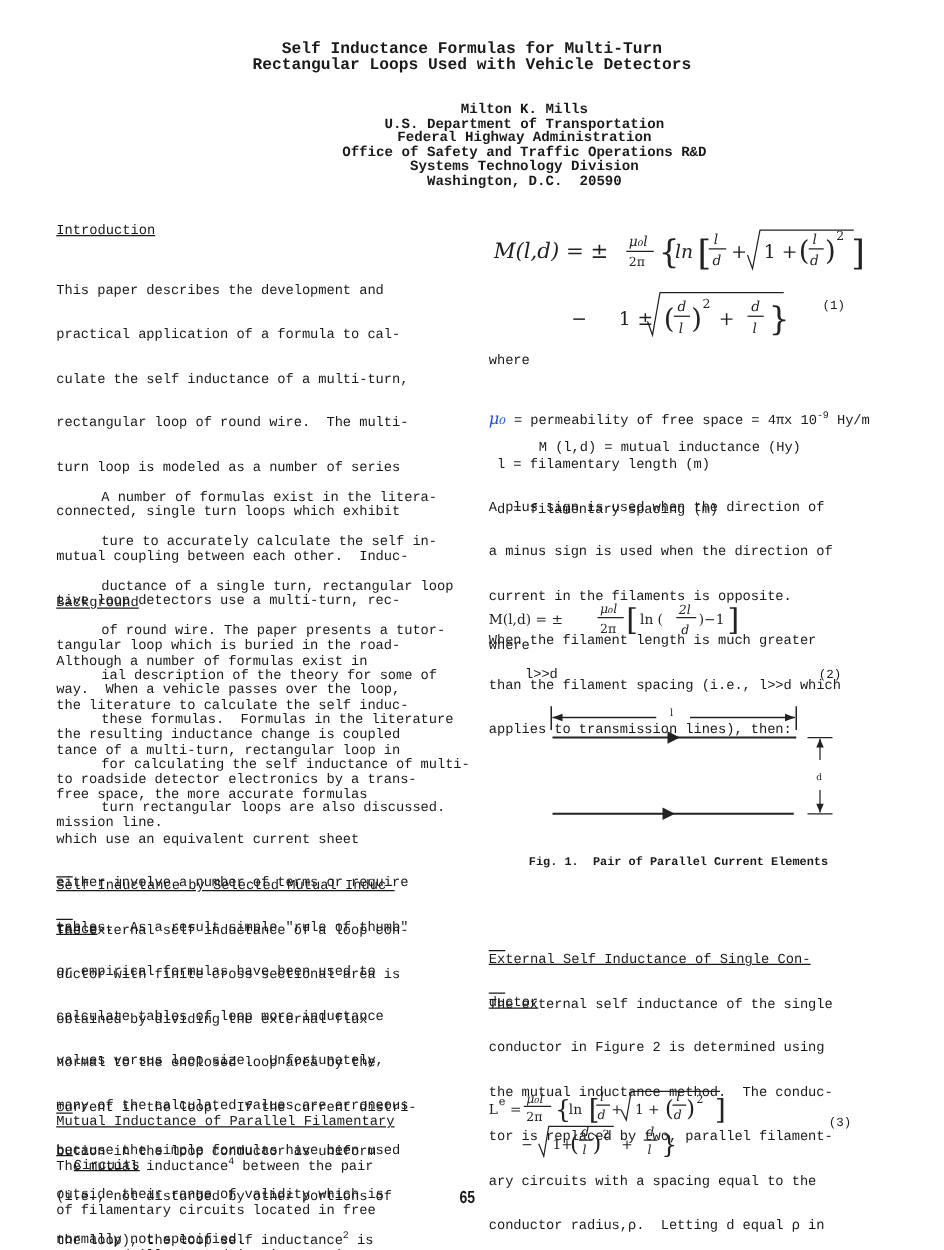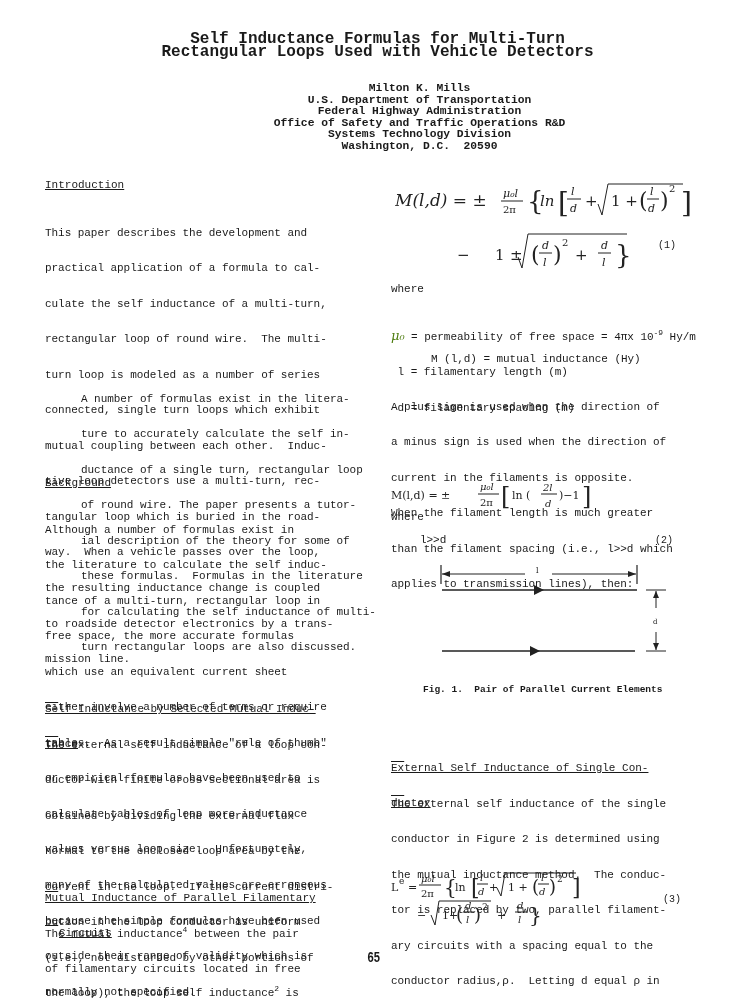--- a/index.html
+++ b/index.html
@@ -1,27 +1,27 @@
 <!DOCTYPE html>
 <html><head>
 <meta charset="utf-8">
 <style>
   html, body { margin:0; padding:0; background:#ffffff; }
   body { width:755px; height:1000px; position:relative; overflow:hidden;
          font-family:"Liberation Mono", "DejaVu Sans Mono", monospace; color:#1a1a1a; }
   .abs { position:absolute; }
-  .title { left:0; width:755px; top:33px; text-align:center; font-size:16px; line-height:12.5px; font-weight:bold; }
+  .title { left:0; width:755px; top:33px; text-align:center; font-size:13px; line-height:12.5px; font-weight:bold; }
   .author { left:0; width:755px; top:83px; text-align:center; font-size:11.3px; line-height:11.6px; font-weight:bold;padding-left:42px; }
   .author div { white-space:pre; }
   .col-left { left:45px; width:330px; }
   .col-right { left:391px; width:350px; }
   .heading { font-size:11px; line-height:11.5px; text-decoration:underline; white-space:pre; }
   .para { font-size:11px; line-height:11.85px; white-space:pre; letter-spacing:-0.05px; }
   .sup { font-size:8px; position:relative; top:-5px; }
-  .eq-hand { font-family:"DejaVu Serif", serif; font-style:italic; color:#4d7c0f; }
+  .eq-hand { font-family:"DejaVu Serif", serif; font-style:italic; color:#1d4ed8; }
   .eqnum { font-size:10px; }
   .cap { font-size:9.5px; font-weight:bold; white-space:pre; }
   .pagenum { left:366px; top:949px; font-family:"Liberation Sans", sans-serif; font-size:14px; font-weight:bold; transform:scaleX(0.8); }
   svg text { font-family:"DejaVu Serif", serif; }
 </style>
 </head>
 <body>
 
 <div class="abs title">
   <div>Self Inductance Formulas for Multi-Turn</div>

